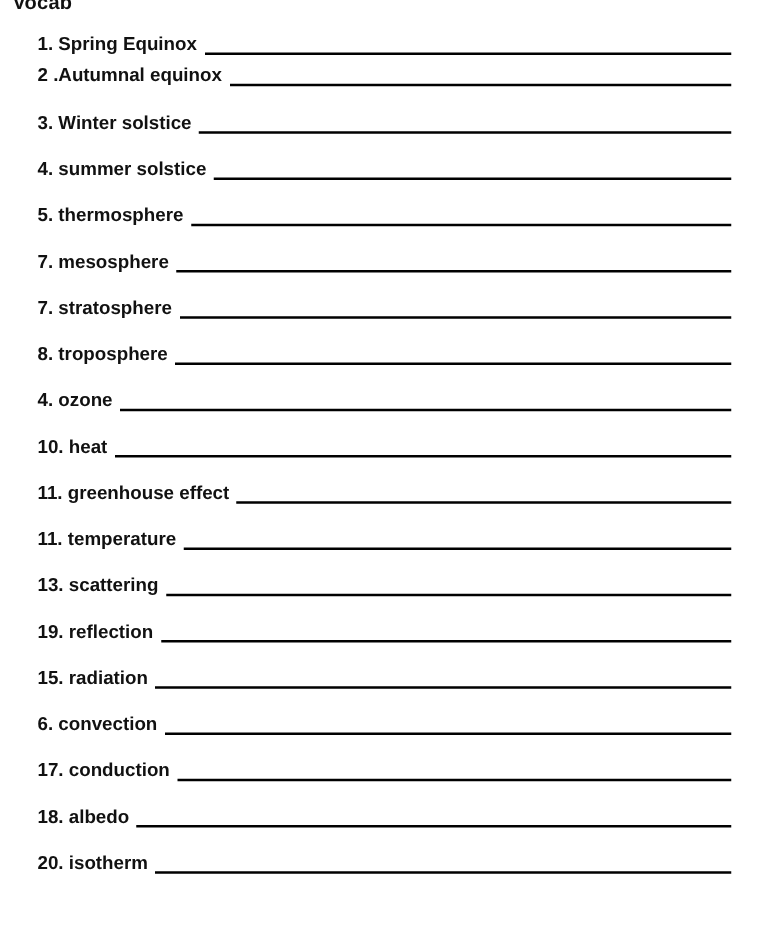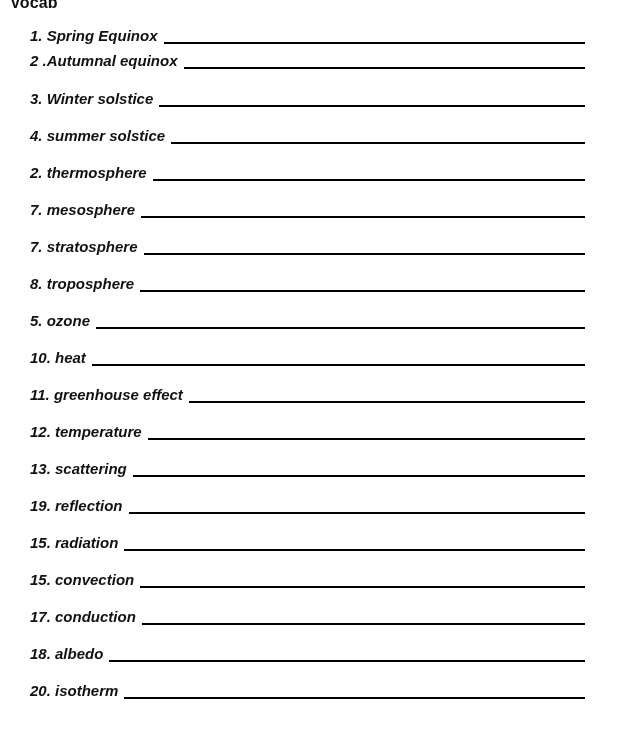--- a/index.html
+++ b/index.html
@@ -40,21 +40,20 @@
     line-height: 20px;
     margin-bottom: 17px;
     white-space: nowrap;
   }
   
   .vocab-item:nth-child(1) { margin-bottom: 5px; }
   .vocab-item:nth-child(2) { margin-bottom: 18px; }
   .item-label {
     flex: 0 0 auto;
     padding-right: 6px;
-    font-style: italic;
   }
   .answer-blank {
     flex: 1 1 auto;
     border-bottom: 2px solid #000000;
     height: 1px;
     margin-bottom: 2px;
     min-width: 40px;
   }
 </style>
 </head>
@@ -78,76 +77,76 @@
     <span class="item-label">3. Winter solstice</span>
     <span class="answer-blank"></span>
   </div>
 
   <div class="vocab-item">
     <span class="item-label">4. summer solstice</span>
     <span class="answer-blank"></span>
   </div>
 
   <div class="vocab-item">
-    <span class="item-label">2. thermosphere</span>
+    <span class="item-label">5. thermosphere</span>
     <span class="answer-blank"></span>
   </div>
 
   <div class="vocab-item">
     <span class="item-label">7. mesosphere</span>
     <span class="answer-blank"></span>
   </div>
 
   <div class="vocab-item">
     <span class="item-label">7. stratosphere</span>
     <span class="answer-blank"></span>
   </div>
 
   <div class="vocab-item">
     <span class="item-label">8. troposphere</span>
     <span class="answer-blank"></span>
   </div>
 
   <div class="vocab-item">
-    <span class="item-label">5. ozone</span>
+    <span class="item-label">4. ozone</span>
     <span class="answer-blank"></span>
   </div>
 
   <div class="vocab-item">
     <span class="item-label">10. heat</span>
     <span class="answer-blank"></span>
   </div>
 
   <div class="vocab-item">
     <span class="item-label">11. greenhouse effect</span>
     <span class="answer-blank"></span>
   </div>
 
   <div class="vocab-item">
-    <span class="item-label">12. temperature</span>
+    <span class="item-label">11. temperature</span>
     <span class="answer-blank"></span>
   </div>
 
   <div class="vocab-item">
     <span class="item-label">13. scattering</span>
     <span class="answer-blank"></span>
   </div>
 
   <div class="vocab-item">
     <span class="item-label">19. reflection</span>
     <span class="answer-blank"></span>
   </div>
 
   <div class="vocab-item">
     <span class="item-label">15. radiation</span>
     <span class="answer-blank"></span>
   </div>
 
   <div class="vocab-item">
-    <span class="item-label">15. convection</span>
+    <span class="item-label">6. convection</span>
     <span class="answer-blank"></span>
   </div>
 
   <div class="vocab-item">
     <span class="item-label">17. conduction</span>
     <span class="answer-blank"></span>
   </div>
 
   <div class="vocab-item">
     <span class="item-label">18. albedo</span>

